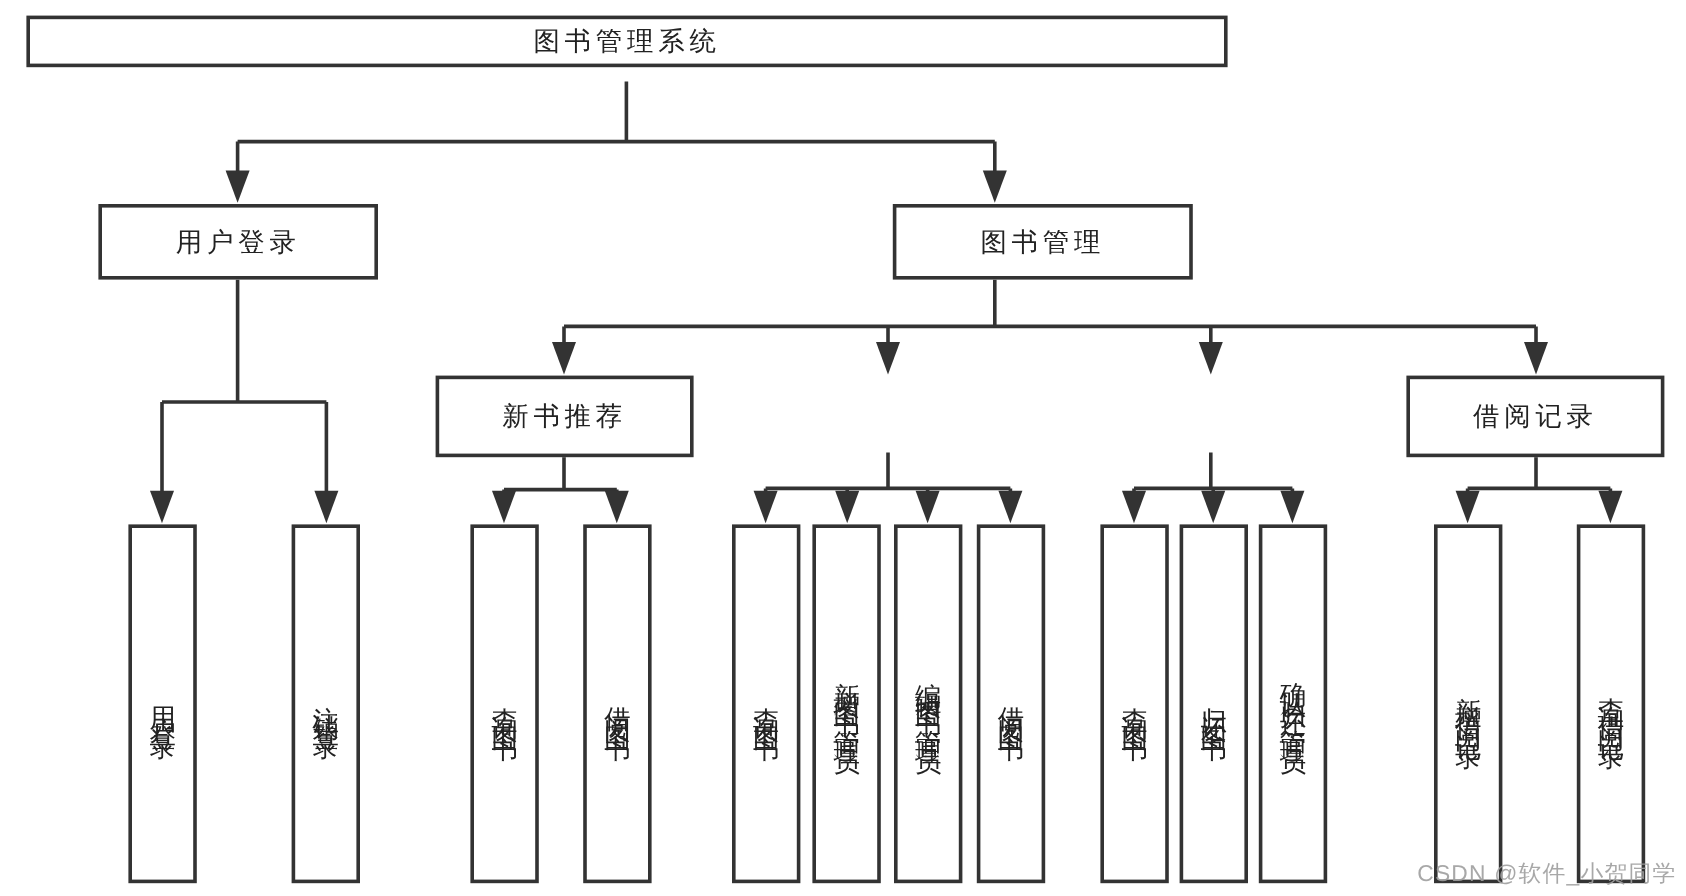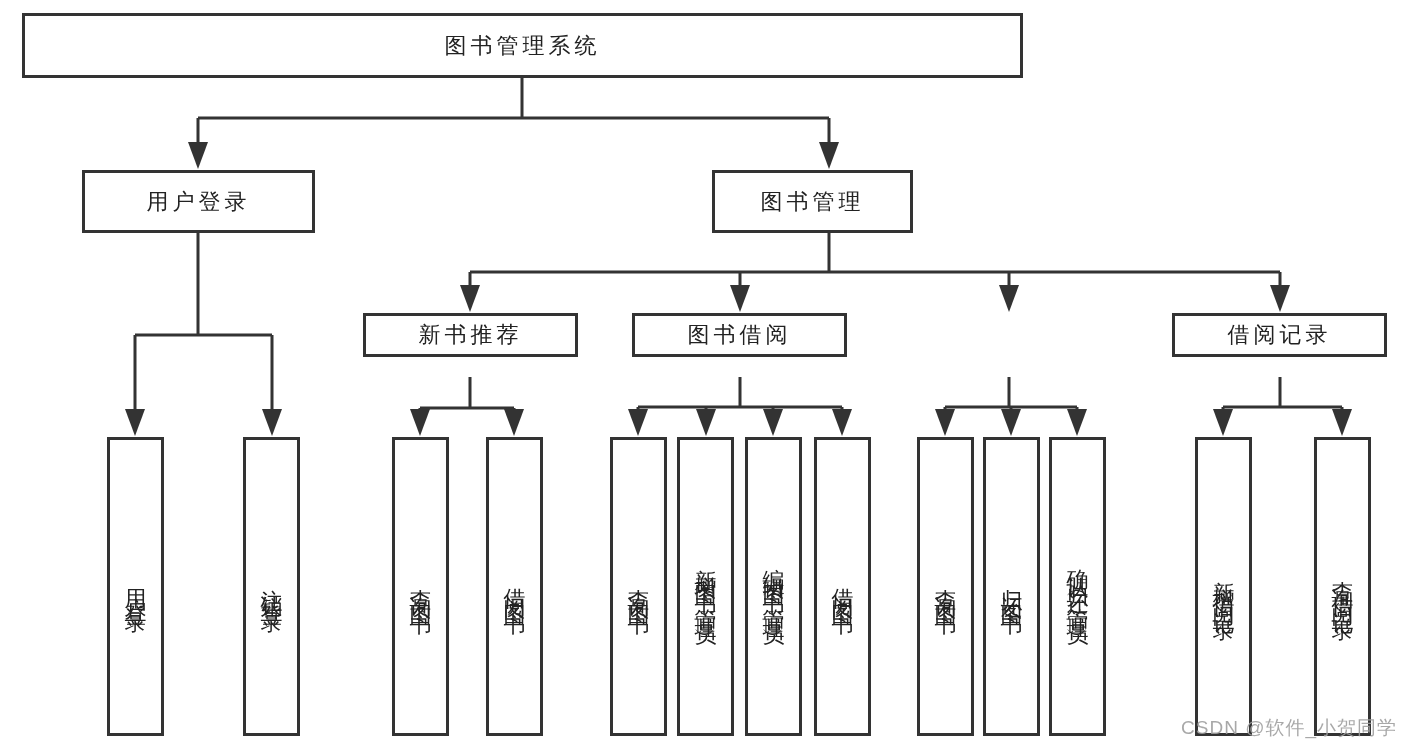--- a/index.html
+++ b/index.html
@@ -29,23 +29,23 @@
     display: flex;
     align-items: center;
     justify-content: center;
     color: #222222;
     font-size: 22px;
   }
   .box.h span {
     letter-spacing: 4px;
     white-space: nowrap;
   }
-  .root  { left: 22px;  top: 13px;  width: 1001px; height: 65px; }
+  .root  { left: 22px;  top: 13px;  width: 1001px; height: 43px; }
   .lvl2  { top: 170px; height: 63px; }
-  .lvl3  { top: 313px; height: 44px; width: 215px; font-family: Liberation Mono, monospace; }
+  .lvl3  { top: 313px; height: 68px; width: 215px; font-family: Liberation Mono, monospace; }
   .leaf  { top: 437px; height: 299px; width: 57px; }
   .leaf span.vtext {
     writing-mode: vertical-rl;
     text-orientation: mixed;
     letter-spacing: 8px;
     line-height: 1;
   }
   .watermark {
     position: absolute;
     right: 8px;
@@ -109,29 +109,26 @@
     </g>
   </svg>
 
   <div class="box h root">
     <span>图书管理系统</span>
   </div>
 
   <div class="box h lvl2" style="left:82px;width:233px">
     <span>用户登录</span>
   </div>
-  <div class="box h lvl2" style="left:712px;width:201px">
+  <div class="box h lvl2" style="left:744px;width:250px">
     <span>图书管理</span>
   </div>
 
   <div class="box h lvl3" style="left:363px">
     <span>新书推荐</span>
-  </div>
-  <div class="box h lvl3" style="left:632px">
-    <span>图书借阅</span>
   </div>
   <div class="box h lvl3" style="left:1172px">
     <span>借阅记录</span>
   </div>
 
   <div class="box leaf" style="left:107px">
     <span class="vtext">用户登录</span>
   </div>
   <div class="box leaf" style="left:243px">
     <span class="vtext">注销登录</span>

